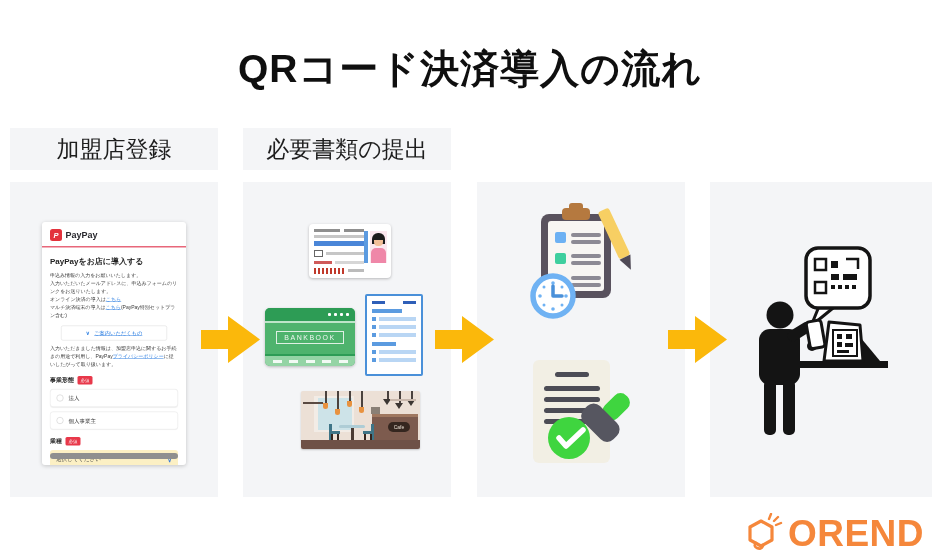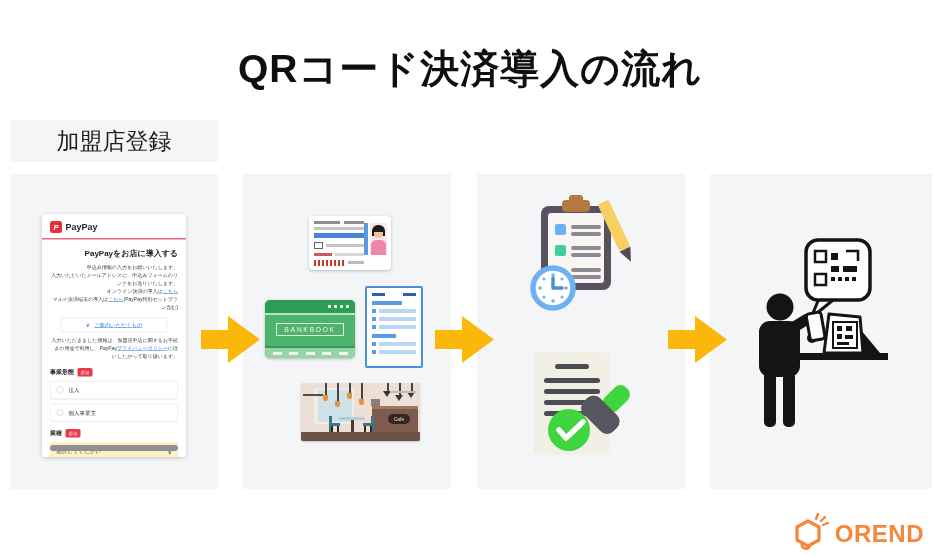--- a/index.html
+++ b/index.html
@@ -2,21 +2,21 @@
 <html><head>
 <meta charset="utf-8">
 <style>
   * { margin:0; padding:0; box-sizing:border-box; }
   html,body { width:940px; height:556px; }
   body { background:#fff; font-family:"Liberation Sans", sans-serif; position:relative; overflow:hidden; }
 
   .title { position:absolute; top:42px; left:0; right:0; text-align:center;
            font-size:39px; font-weight:900; color:#0f0f0f; letter-spacing:1px; }
 
-  .col { position:absolute; top:120px; height:369px;text-align:right; }
+  .col { position:absolute; top:128px; height:369px; }
   .col1 { left:10px;  width:208px; }
   .col2 { left:243px; width:208px; }
   .col3 { left:477px; width:208px; }
   .col4 { left:710px; width:222px; }
 
   .step-header { height:42px; background:#f4f5f7; display:flex; align-items:center;
                  justify-content:center; font-size:23px; font-weight:500; color:#1e1e1e; }
   .panel { position:absolute; top:54px; left:0; right:0; height:315px; background:#f4f5f7; }
 
   .arrow { position:absolute; top:316px; width:59px; height:47px; }
@@ -116,21 +116,21 @@
   .chairseat { bottom:15px; width:11px; height:3px; background:#3f7587; }
   .chairleg  { bottom:9px; width:2px; height:6px; background:#35261f; }
 
   
   .svg-review  { position:absolute; left:26px; top:16px; }
   .svg-approve { position:absolute; left:36px; top:172px; }
   .svg-scan    { position:absolute; left:0; top:0; }
 
   
   .logo { position:absolute; right:16px; top:513px; display:flex; align-items:center; gap:5px; }
-  .logo-text { font-size:24px; font-weight:bold; color:#f5873b; letter-spacing:.5px; }
+  .logo-text { font-size:37px; font-weight:bold; color:#f5873b; letter-spacing:.5px; }
 </style>
 </head>
 <body>
 
 <div class="canvas">
 
   <div class="title">QRコード決済導入の流れ</div>
 
   <section class="col col1">
     <div class="step-header">
@@ -178,20 +178,23 @@
             <span class="ph">選択してください</span>
             <span class="chev">∨</span>
           </div>
         </div>
         <div class="pp-scrollbar"></div>
       </div>
     </div>
   </section>
 
   <section class="col col2">
+    <div class="step-header">
+      <span>必要書類の提出</span>
+    </div>
     <div class="panel">
       <div class="license">
         <div class="lic-r1a"></div>
           <div class="lic-r1b"></div>
           <div class="lic-r2"></div>
         <div class="lic-band"></div>
           <div class="lic-box"></div>
           <div class="lic-r4"></div>
         <div class="lic-r5a"></div>
           <div class="lic-r5b"></div>

